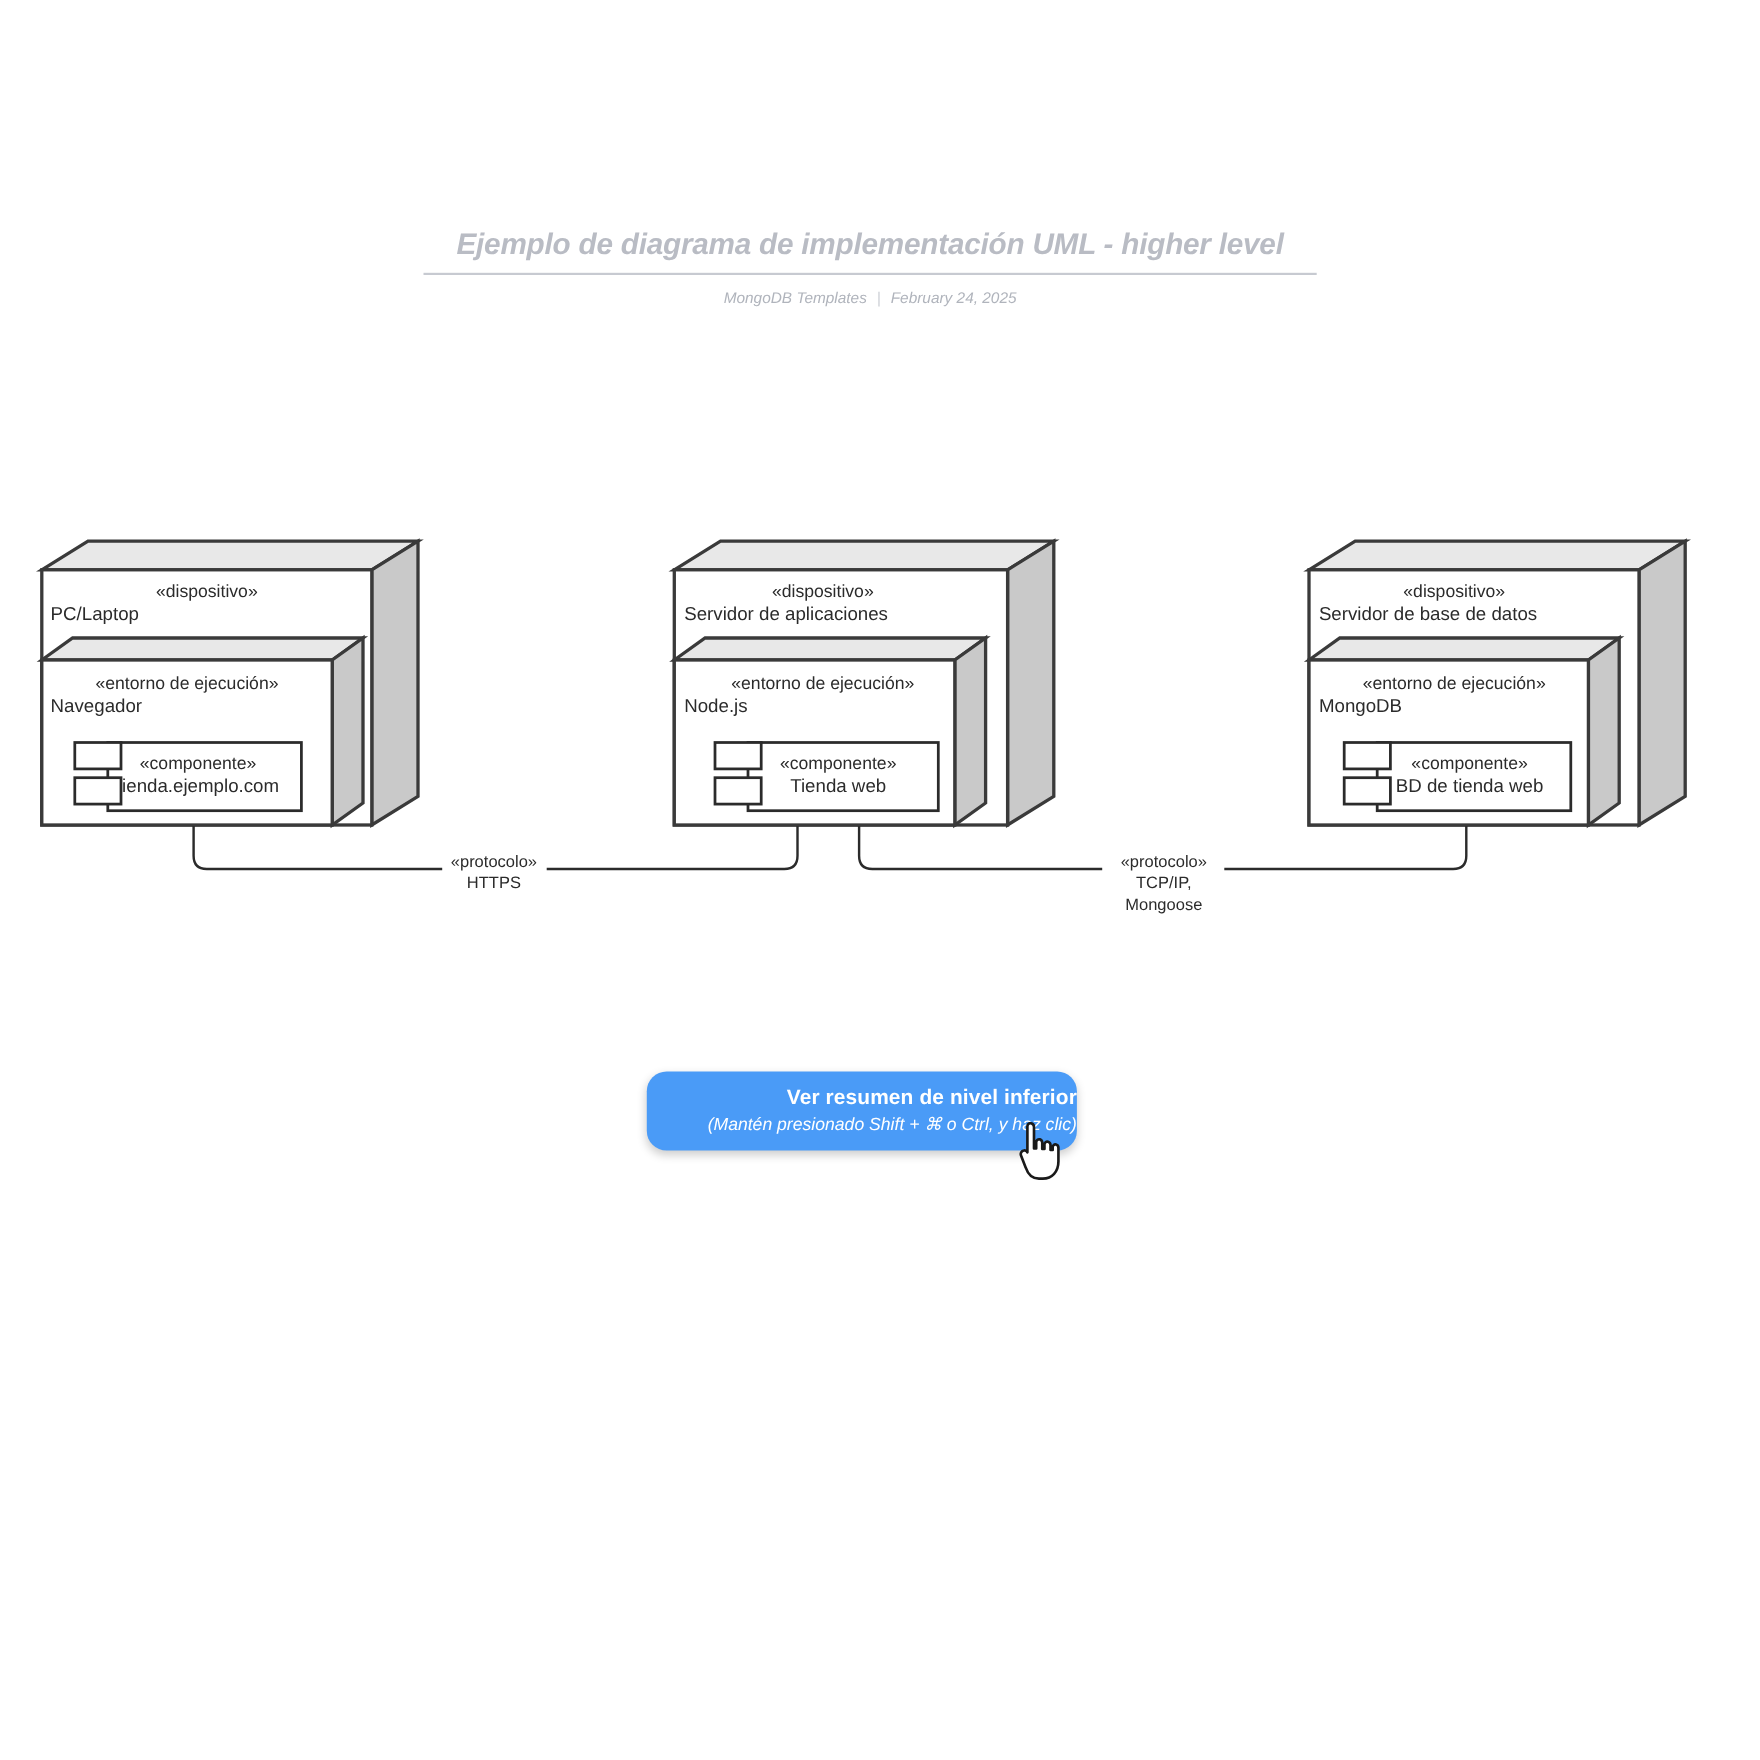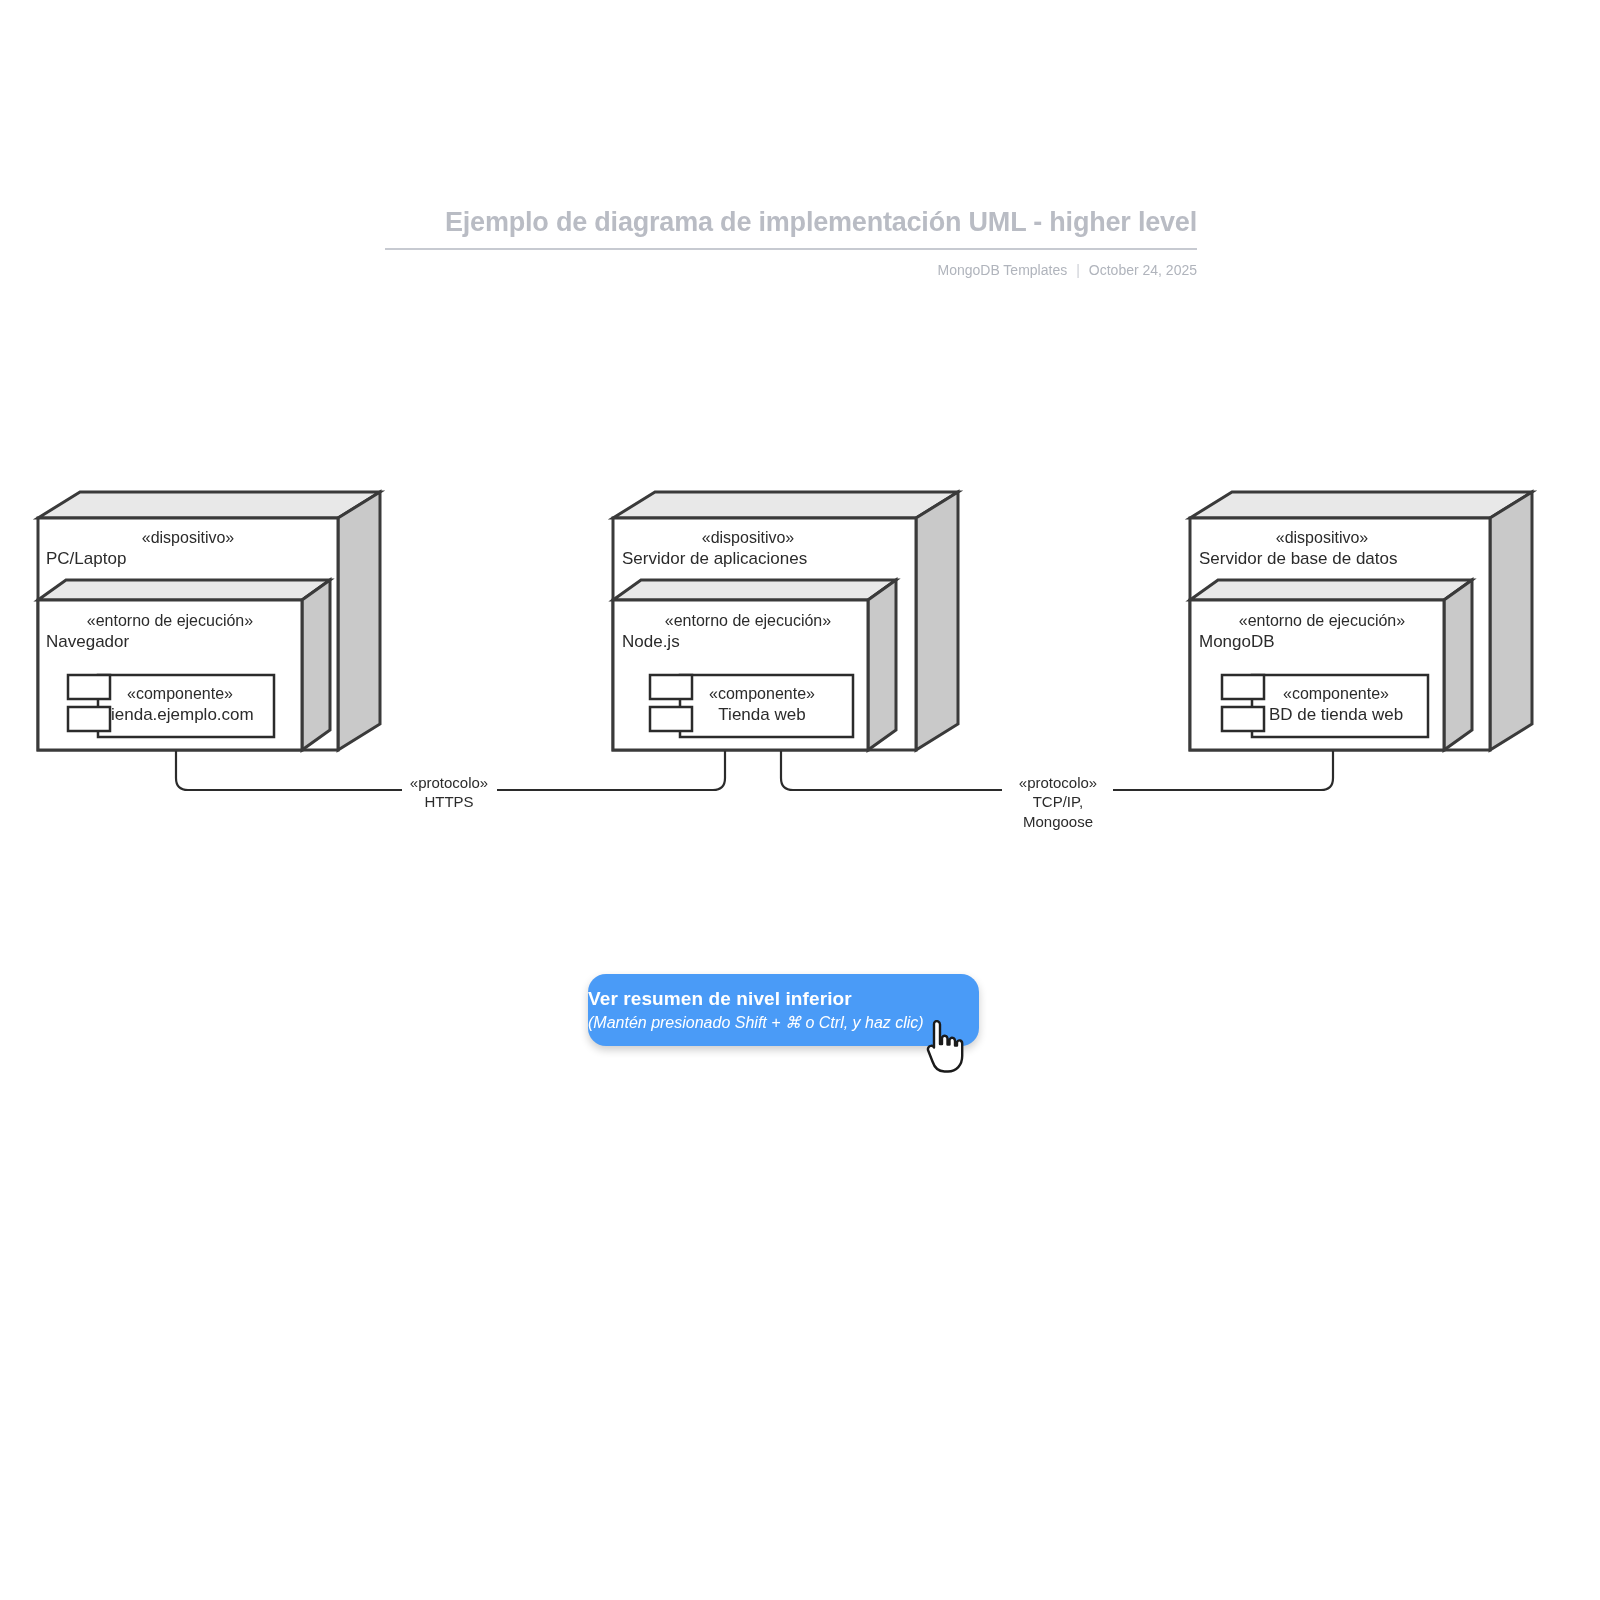--- a/index.html
+++ b/index.html
@@ -15,21 +15,22 @@
     font-family: "Liberation Sans", sans-serif;
     color: #333333;
   }
 
   
   #header {
     position: absolute;
     left: 385px;
     top: 205px;
     width: 812px;
-    text-align: right;
+    text-align: center;
+    font-style: italic;
   }
   #doc-title {
     font-size: 27px;
     font-weight: bold;
     color: #b9bcc4;
     letter-spacing: -0.2px;
     line-height: 34px;
     white-space: nowrap;
   }
   #title-rule {
@@ -83,21 +84,21 @@
     left: 588px;
     top: 974px;
     width: 391px;
     height: 72px;
     background: #4a9bf7;
     border-radius: 18px;
     box-shadow: 0 4px 9px rgba(0,0,0,0.20);
     color: #ffffff;
     display: flex;
     flex-direction: column;
-    align-items: flex-start;
+    align-items: flex-end;
     justify-content: center;
     cursor: pointer;
     user-select: none;
   }
   #btn-title {
     font-size: 19px;
     font-weight: bold;
     line-height: 24px;
     letter-spacing: 0.1px;
   }
@@ -116,21 +117,21 @@
     pointer-events: none;
   }
 </style>
 </head>
 <body>
 
 <div id="header">
   <div id="doc-title">Ejemplo de diagrama de implementación UML - higher level</div>
   <div id="title-rule"></div>
   <div id="subtitle">
-    <span>MongoDB Templates</span><span class="sep">|</span><span>October 24, 2025</span>
+    <span>MongoDB Templates</span><span class="sep">|</span><span>February 24, 2025</span>
   </div>
 </div>
 
 <div id="diagram">
 <svg width="1600" height="1600" viewBox="0 0 1600 1600" xmlns="http://www.w3.org/2000/svg">
 
   <g>
 
     <polygon points="38,518 80,492 380,492 338,518" fill="#e8e8e8" stroke="#3a3a3a" stroke-width="3"></polygon>
     <polygon points="338,518 380,492 380,724 338,750" fill="#c9c9c9" stroke="#3a3a3a" stroke-width="3"></polygon>

